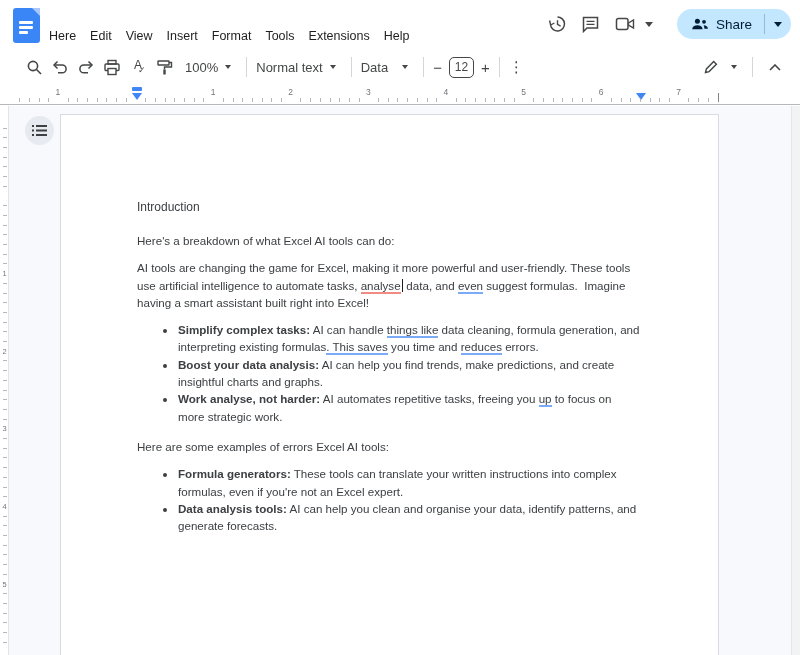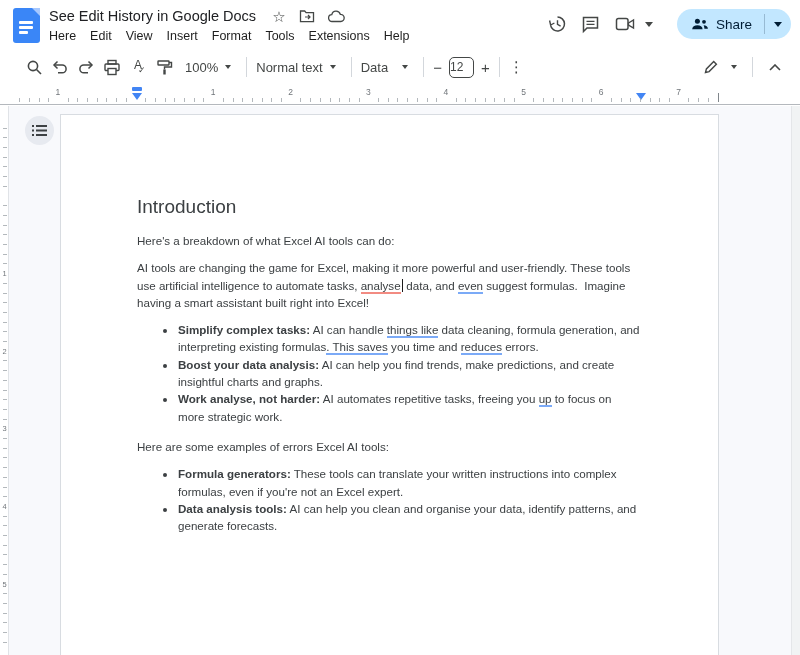--- a/index.html
+++ b/index.html
@@ -37,21 +37,21 @@
   
   .toolbar { position:absolute; top:48px; left:0; width:800px; height:38px; background:#fff;
       display:flex; align-items:center; padding-left:21px; }
   .tb { width:26px; height:26px; display:flex; align-items:center; justify-content:center;
       border-radius:4px; color:#444746; cursor:pointer; flex:none; }
   .tb-label { font-size:13px; color:#444746; white-space:nowrap; cursor:pointer; }
   .tb-caret { width:0; height:0; border-left:3.5px solid transparent; border-right:3.5px solid transparent;
       border-top:4.5px solid #444746; margin:0 6px 0 7px; }
   .tb-sep { width:1px; height:20px; background:#d3d7dc; margin:0 9px; flex:none; }
   .font-size-box { width:25px; height:21px; border:1.5px solid #444746; border-radius:5px;
-      font-size:12px; color:#444746; text-align:left; background:#fff; font-family:"Liberation Sans",sans-serif; }
+      font-size:12px; color:#444746; text-align:center; background:#fff; font-family:"Liberation Sans",sans-serif; }
   .tb-right { margin-left:auto; display:flex; align-items:center; margin-right:12px; }
   .spell-a { font-size:12px; font-weight:500; position:relative; top:-2px; }
   .spell-check { position:absolute; font-size:9px; left:13px; top:11px; color:#444746; }
   .dots { font-size:15px; letter-spacing:0; color:#444746; }
 
   
   .ruler-h { position:absolute; top:86px; left:0; width:800px; height:19px; background:#fff;
       border-bottom:1px solid #b4b8bd; }
   .rnum { position:absolute; top:1px; transform:translateX(-50%); font-size:8.5px; color:#70757a; }
   .rtick { position:absolute; bottom:2px; width:1px; height:4px; background:#9aa0a6; opacity:.75; }
@@ -69,21 +69,21 @@
   .vnum { position:absolute; left:0; width:9px; text-align:center; transform:translateY(-50%);
       font-size:7.5px; color:#70757a; }
   .outline-btn { position:absolute; left:25px; top:10px; width:29px; height:29px; border-radius:50%;
       background:#e7eaf0; display:flex; align-items:center; justify-content:center; cursor:pointer; color:#3c4043; }
   .scroll-track { position:absolute; right:0; top:0; width:9px; height:549px; background:#f1f3f4;
       border-left:1px solid #e4e6e9; }
 
   
   .page { position:absolute; left:60px; top:8px; width:659px; height:541px; background:#fff;
       border:1px solid #d8dce1; border-bottom:none; padding:81px 78px 0 76px; cursor:text; }
-  .doc-heading { font-size:19px; line-height:22px; font-weight:400; color:#3c4043; margin-bottom:14px; }
+  .doc-heading { font-size:12px; line-height:22px; font-weight:400; color:#3c4043; margin-bottom:14px; }
   .doc-body { font-size:11.6px; line-height:17.3px; color:#3c4043; }
   .doc-body p { margin:0 0 10px 0; white-space:pre-wrap; }
   .doc-body ul { margin:0 0 13px 0; padding-left:40px; }
   .doc-body li { padding-left:1px; }
   .b { font-weight:700; }
   .u-red  { border-bottom:2px solid #f28b82; }
   .u-blue { border-bottom:2px solid #7baaf7; }
   .caret { display:inline-block; width:1.5px; height:13px; background:#1b1b1b;
       vertical-align:-2px; margin-left:1px; }
   svg { display:block; }
@@ -92,35 +92,20 @@
 <body>
 
 <div class="app">
 
   <div class="header">
     <div class="docs-logo">
       <div class="fold"></div>
       <div class="l l1"></div>
         <div class="l l2"></div>
         <div class="l l3"></div>
-    </div>
-    <div class="title-row">
-      <span class="doc-title">See Edit History in Google Docs</span>
-      <span class="title-ic star-glyph">☆</span>
-      <span class="title-ic">
-        <svg width="16" height="14" viewBox="0 0 16 14" fill="none" stroke="#444746" stroke-width="1.3">
-          <path d="M1.5 2 h4.2 l1.4 1.6 H14.5 v9 H1.5 z"></path>
-          <path d="M6 8 h4.5 M9 6 l2 2 -2 2" stroke-width="1.2"></path>
-        </svg>
-      </span>
-      <span class="title-ic">
-        <svg width="17" height="13" viewBox="0 0 17 13" fill="none" stroke="#444746" stroke-width="1.3">
-          <path d="M4.2 11.5 a3.4 3.4 0 0 1 -.4-6.8 a4.4 4.4 0 0 1 8.5-.4 a3.1 3.1 0 0 1 .5 7.2 z"></path>
-        </svg>
-      </span>
     </div>
     <div class="menubar">
         <div class="menu-item">Here</div>
         <div class="menu-item">Edit</div>
         <div class="menu-item">View</div>
         <div class="menu-item">Insert</div>
         <div class="menu-item">Format</div>
         <div class="menu-item">Tools</div>
         <div class="menu-item">Extensions</div>
         <div class="menu-item">Help</div>

